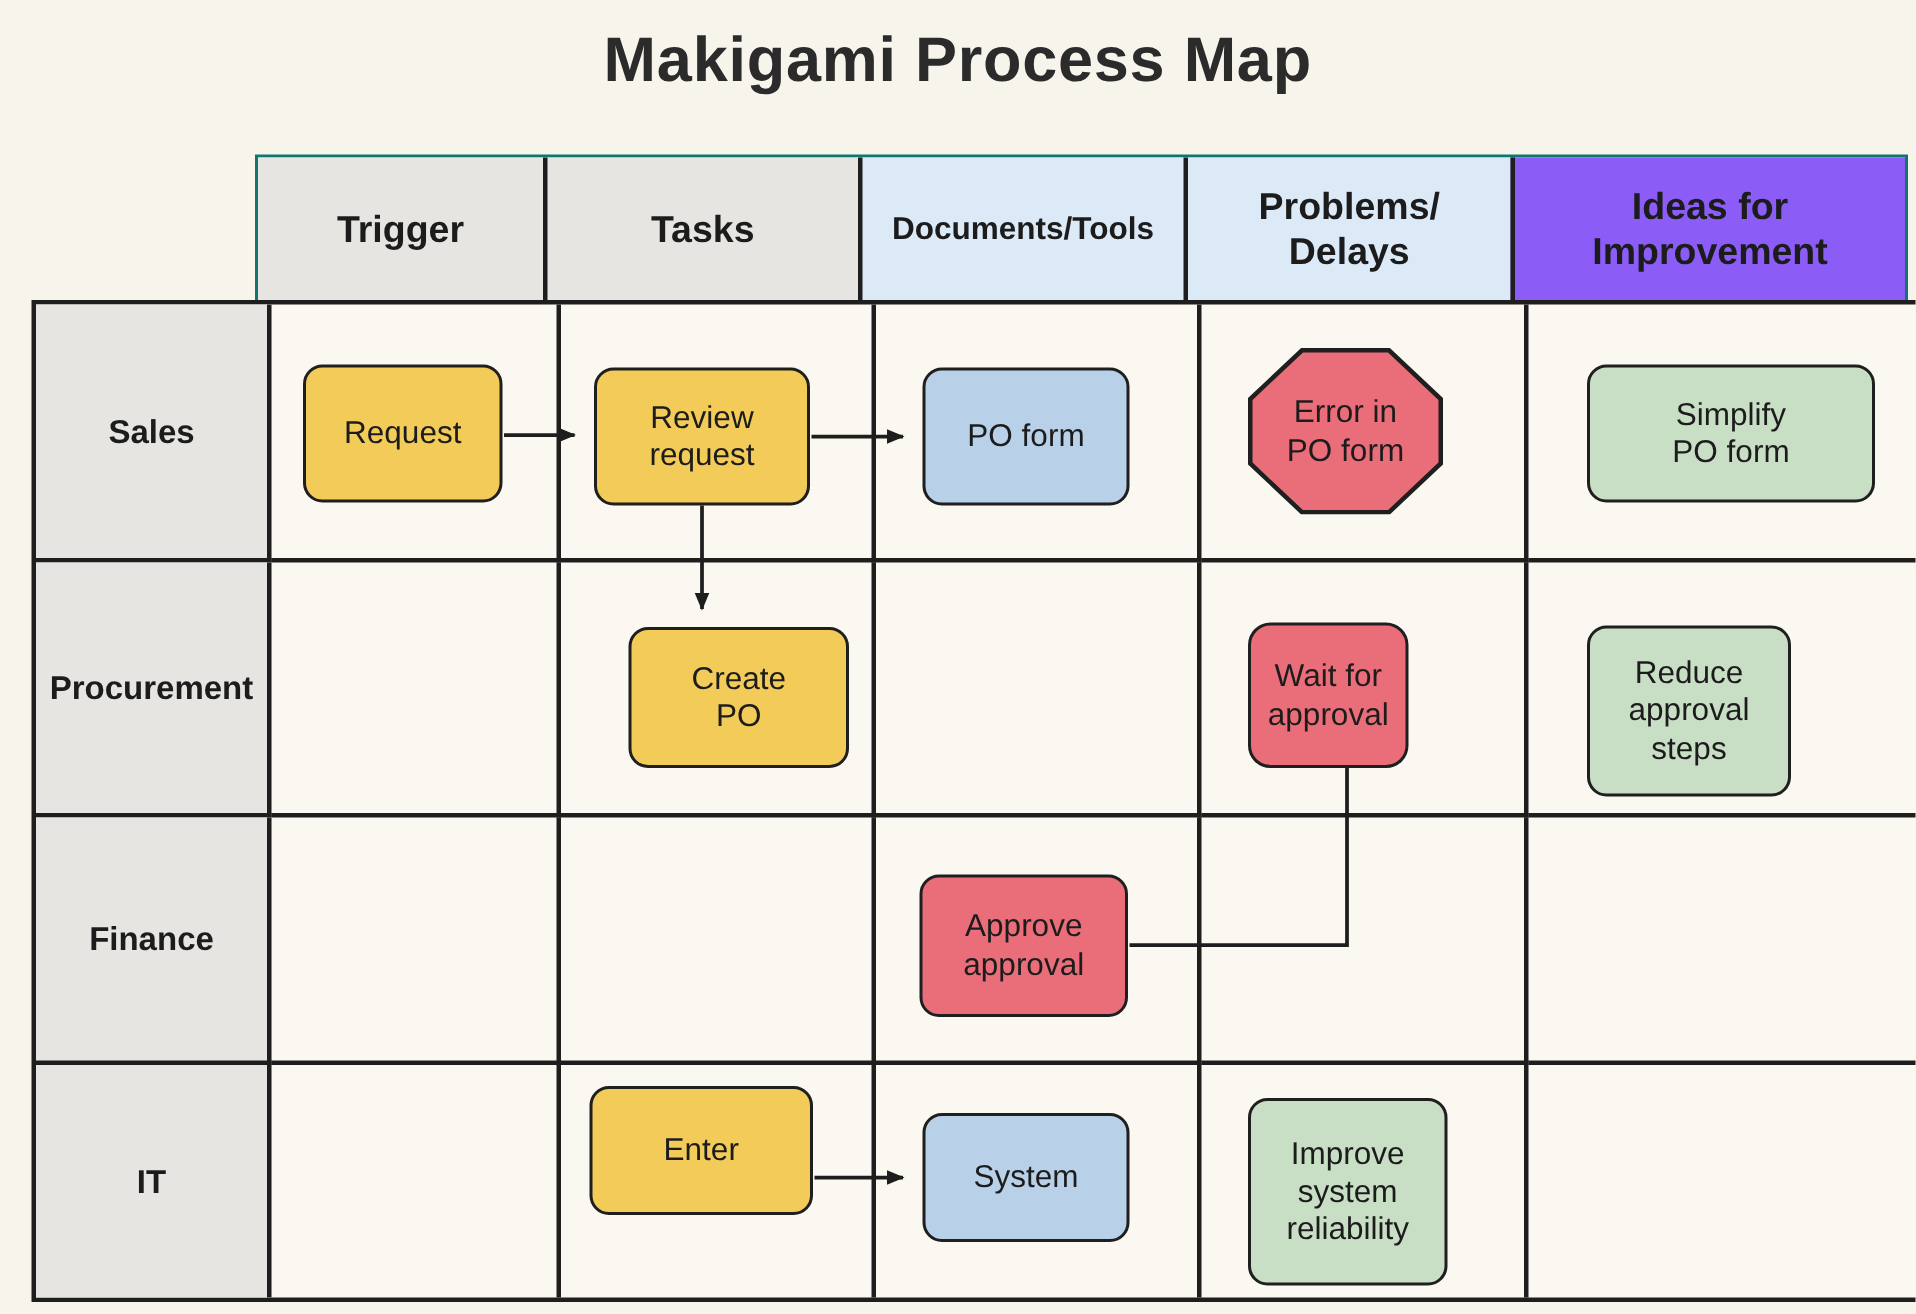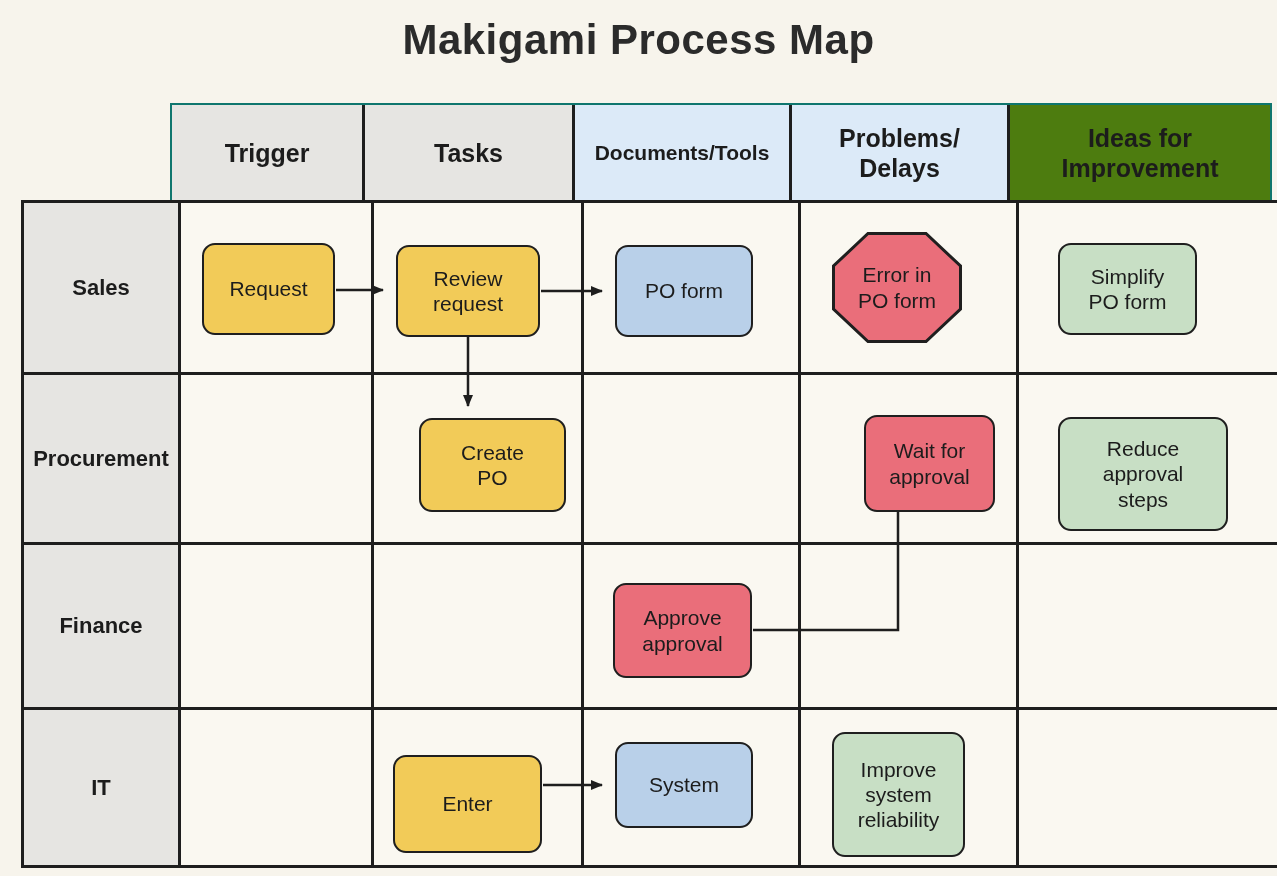--- a/index.html
+++ b/index.html
@@ -24,21 +24,21 @@
     box-sizing:border-box;border:2px solid #0f766e;
     display:grid;grid-template-columns:190px 210px 217px 218px 1fr;
   }
   .hcell{
     display:flex;align-items:center;justify-content:center;text-align:center;
     font-size:25px;font-weight:600;line-height:1.2;white-space:pre-line;
   }
   .header-row > .hcell + .hcell{border-left:3px solid #1e1e1e;}
   .hcell--gray{background:#e6e5e2;}
   .hcell--blue{background:#dceaf8;}
-  .hcell--green{background:#4d7c0f;}
+  .hcell--green{background:#8b5cf6;}
   .hcell--small{font-size:21px;}
 
   
   .body-grid{
     position:absolute;left:10px;top:200px;width:1262px;height:668px;
     box-sizing:border-box;border:3px solid #1e1e1e;
     display:grid;
     grid-template-columns:157px 193px 210px 217px 218px 1fr;
     grid-template-rows:172px 170px 165px 1fr;
     background:#faf8f1;
@@ -150,30 +150,30 @@
   <div class="node node--blue" style="left:615px;top:245px;width:138px;height:92px;">PO form</div>
 
   <div class="node node--octagon" style="left:832px;top:232px;width:130px;height:111px;">
     <svg viewBox="0 0 130 111" preserveAspectRatio="none">
       <polygon points="36,1.5 94,1.5 128.5,34 128.5,77 94,109.5 36,109.5 1.5,77 1.5,34" fill="#ea6e7a" stroke="#1f1f1f" stroke-width="3"></polygon>
     </svg>
     <span class="oct-label">Error in
 PO form</span>
   </div>
 
-  <div class="node node--green" style="left:1058px;top:243px;width:139px;height:92px;">Simplify
+  <div class="node node--green" style="left:1058px;top:243px;width:192px;height:92px;">Simplify
 PO form</div>
   <div class="node node--yellow" style="left:395px;top:418px;width:147px;height:94px;margin-left:24px;">Create
 PO</div>
-  <div class="node node--red" style="left:864px;top:415px;width:131px;height:97px;">Wait for
+  <div class="node node--red" style="left:832px;top:415px;width:107px;height:97px;border-radius:15px;">Wait for
 approval</div>
-  <div class="node node--green" style="left:1058px;top:417px;width:170px;height:114px;">Reduce
+  <div class="node node--green" style="left:1058px;top:417px;width:136px;height:114px;">Reduce
 approval
 steps</div>
   <div class="node node--red" style="left:613px;top:583px;width:139px;height:95px;">Approve
 approval</div>
-  <div class="node node--yellow" style="left:393px;top:755px;width:149px;height:98px;">Enter</div>
+  <div class="node node--yellow" style="left:393px;top:724px;width:149px;height:86px;">Enter</div>
   <div class="node node--blue" style="left:615px;top:742px;width:138px;height:86px;">System</div>
   <div class="node node--green" style="left:832px;top:732px;width:133px;height:125px;">Improve
 system
 reliability</div>
 
 </div>
 
 </body></html>

